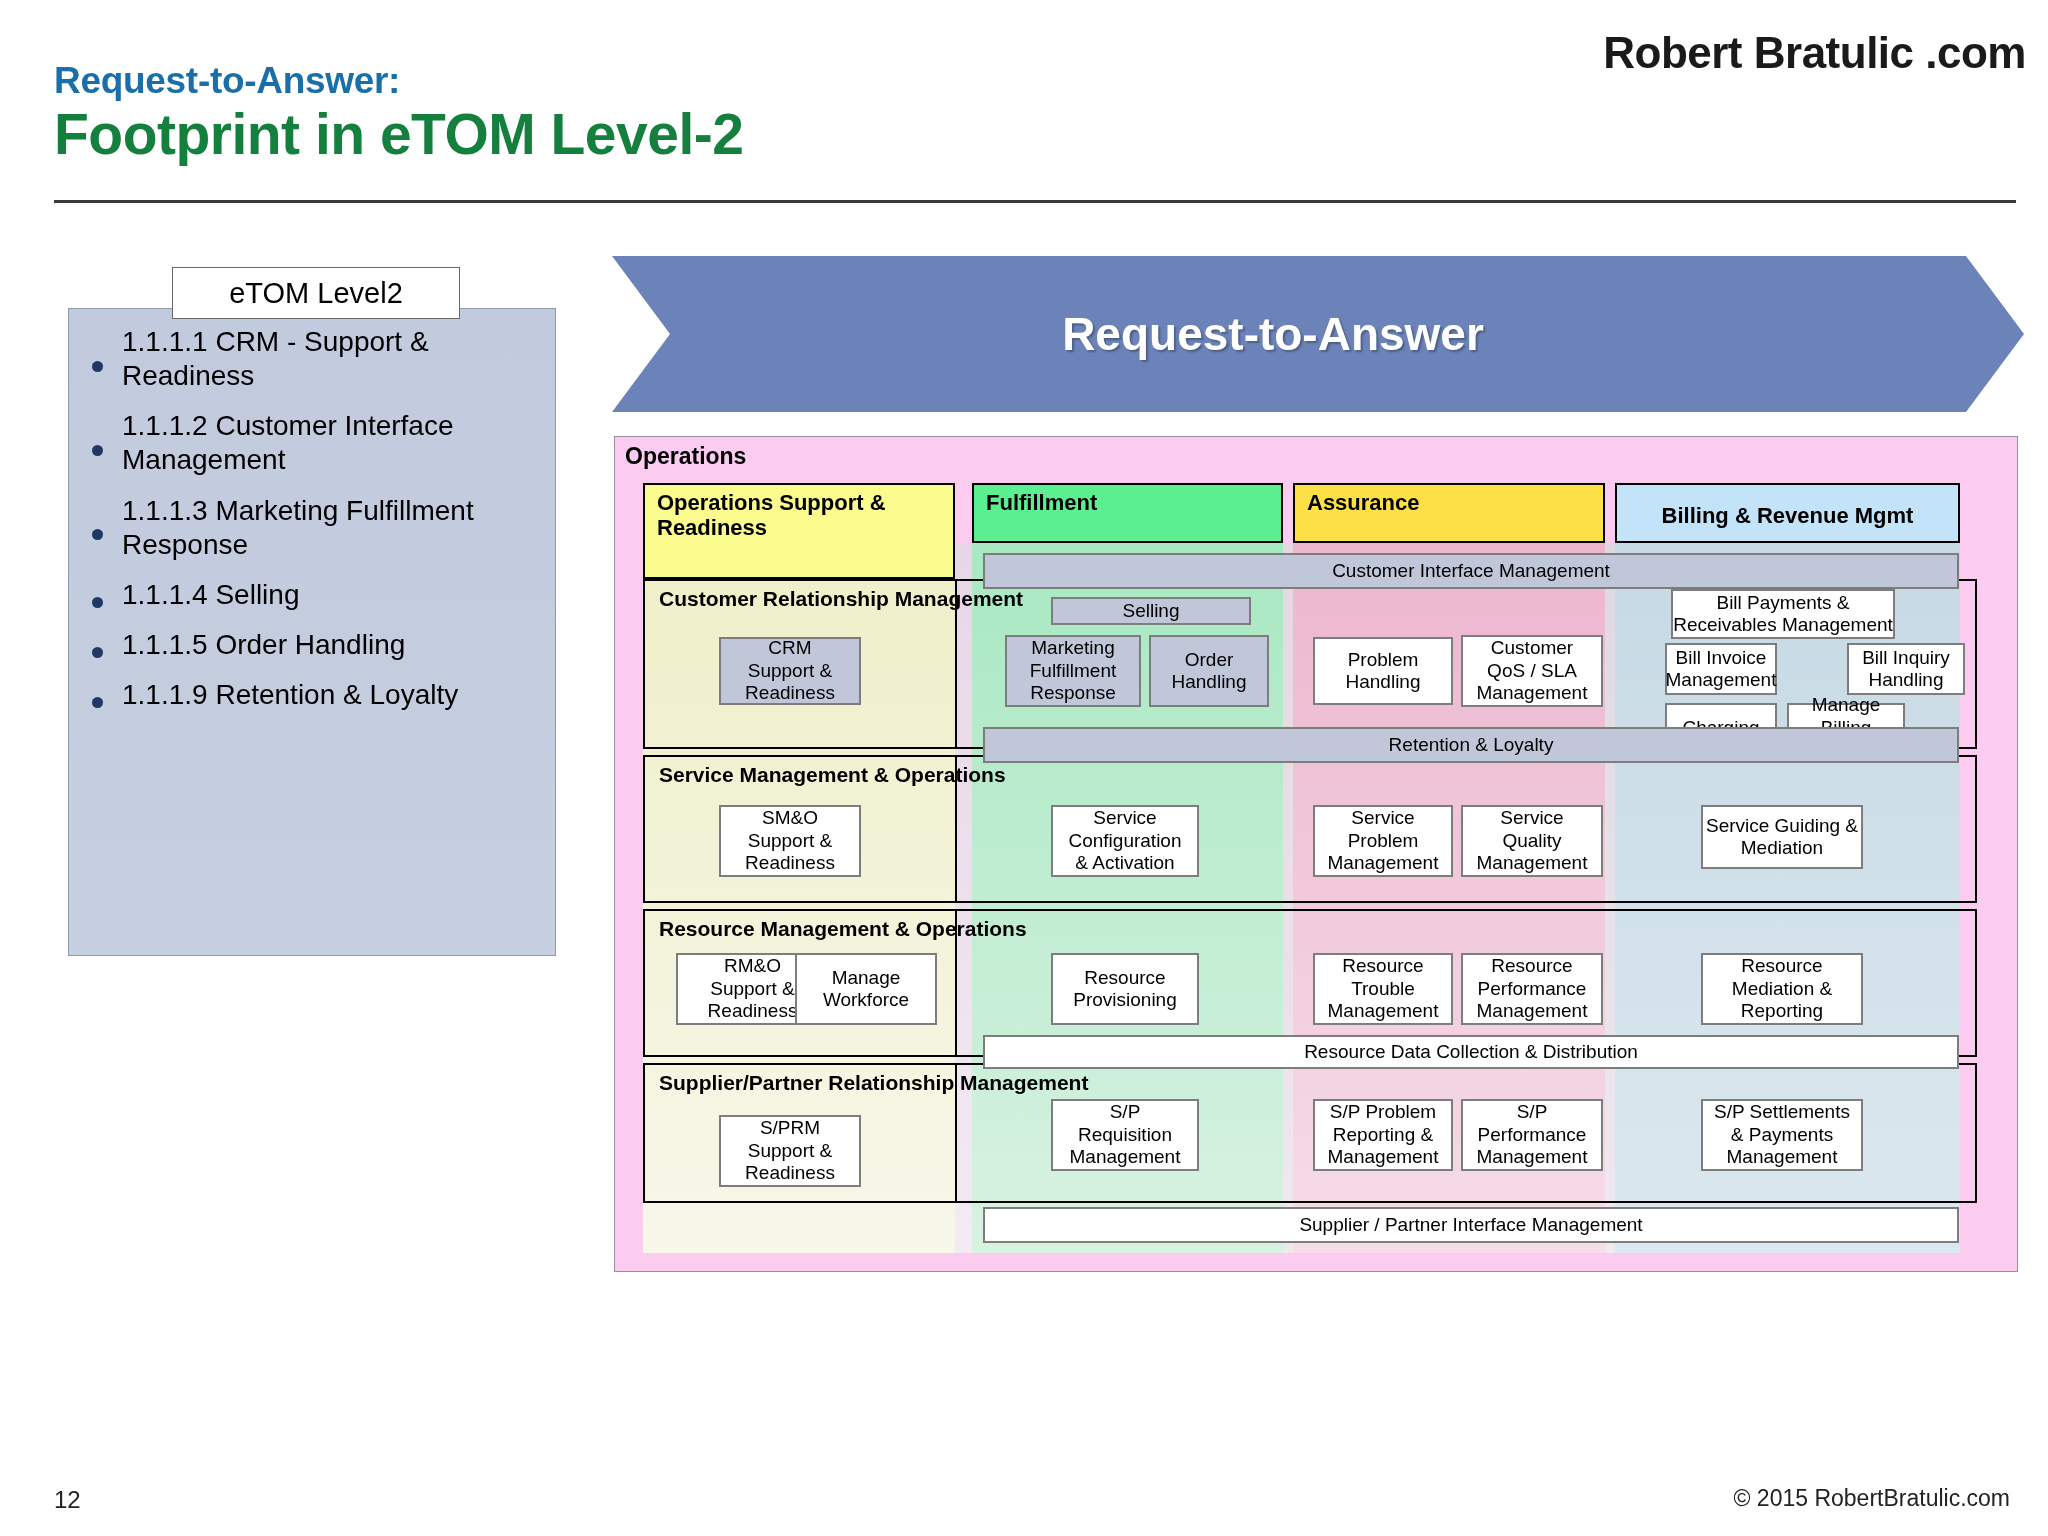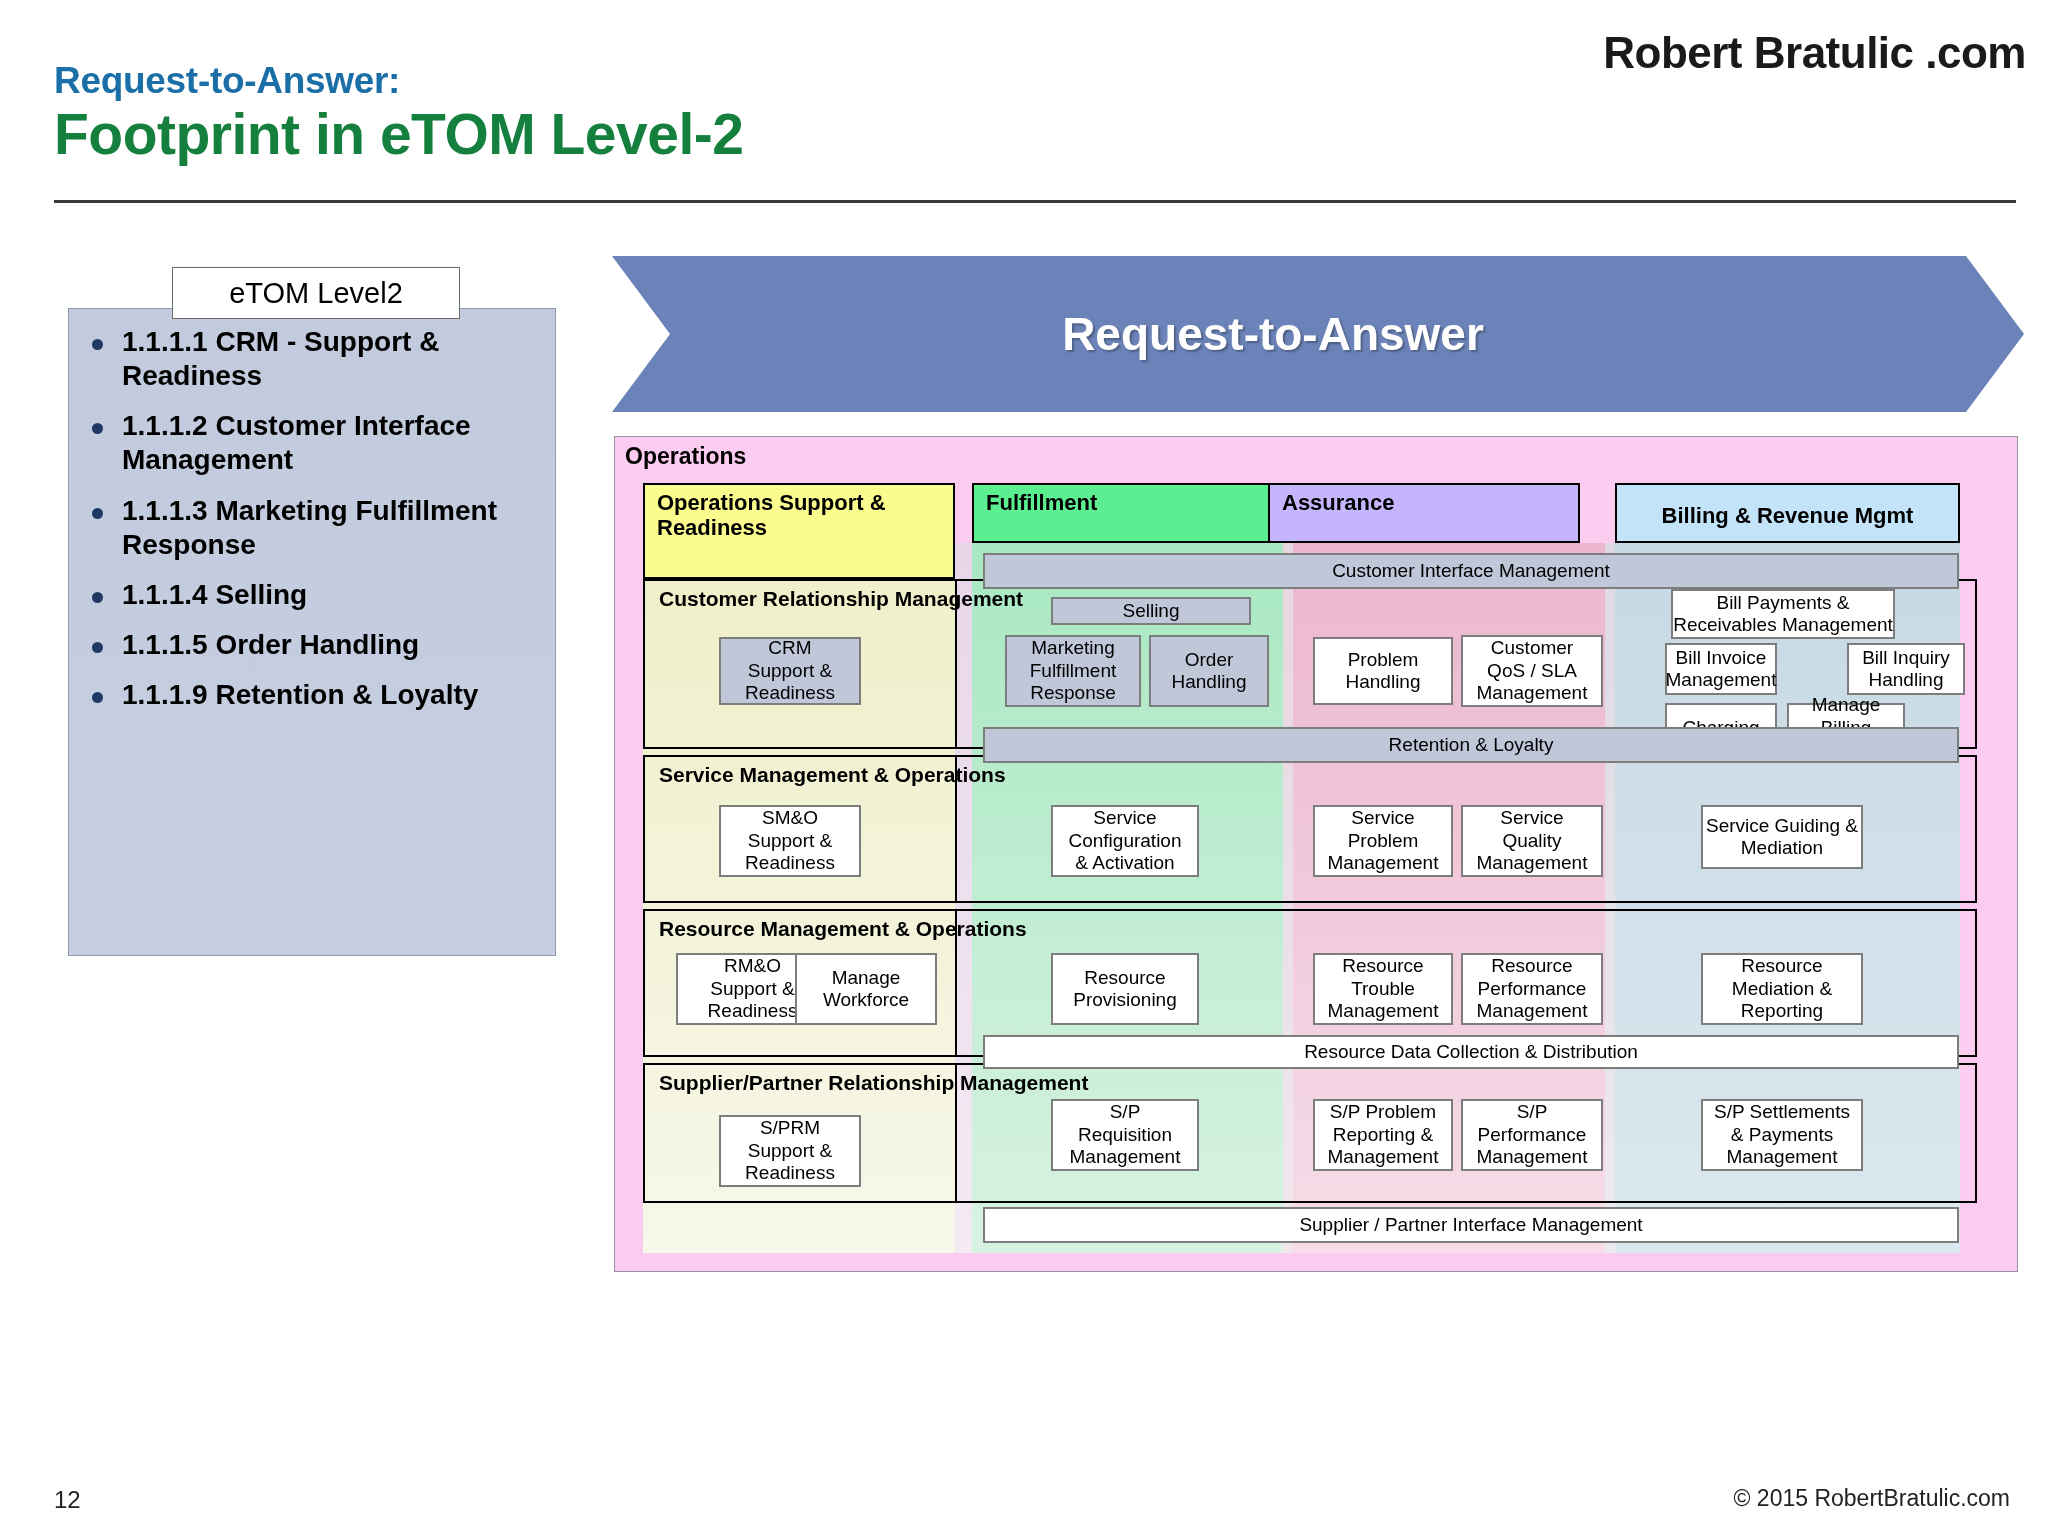--- a/index.html
+++ b/index.html
@@ -70,23 +70,22 @@
     z-index: 3;
     box-sizing: border-box;
   }
   .bullet-list {
     position: absolute;
     left: 92px; top: 325px;
     width: 450px;
   }
   .bullet-item {
     display: flex;
-    align-items: flex-start;
+    align-items: center;
     margin-bottom: 16px;
-    font-weight: bold;
   }
   .bullet-dot {
     width: 11px; height: 11px;
     border-radius: 50%;
     background: #1F3864;
     margin-top: 14px;
     margin-right: 19px;
     flex: 0 0 auto;
   }
   .bullet-text {
@@ -140,21 +139,21 @@
     align-items: flex-start;
     padding: 5px 0 0 12px;
     font-size: 22px;
     font-weight: bold;
     color: #000;
     line-height: 1.15;
     z-index: 2;
   }
   .col-head.osr { left: 28px;  width: 312px; height: 96px; background: #fbfb8e; }
   .col-head.ful { left: 357px; width: 311px; background: #5bef92; }
-  .col-head.asr { left: 653px; width: 312px; background: #c4b5fd; }
+  .col-head.asr { left: 678px; width: 312px; background: #fde047; }
   .col-head.brm { left: 1000px; width: 345px; background: #c3e3f8;
                   justify-content: center; padding-left: 0; align-items: center; }
 
   
   .col-body {
     position: absolute;
     top: 106px; height: 710px;
     z-index: 0;
   }
   .col-body.osr { left: 28px;  width: 312px; background: linear-gradient(180deg,#efefc8,#f7f7ea); }

